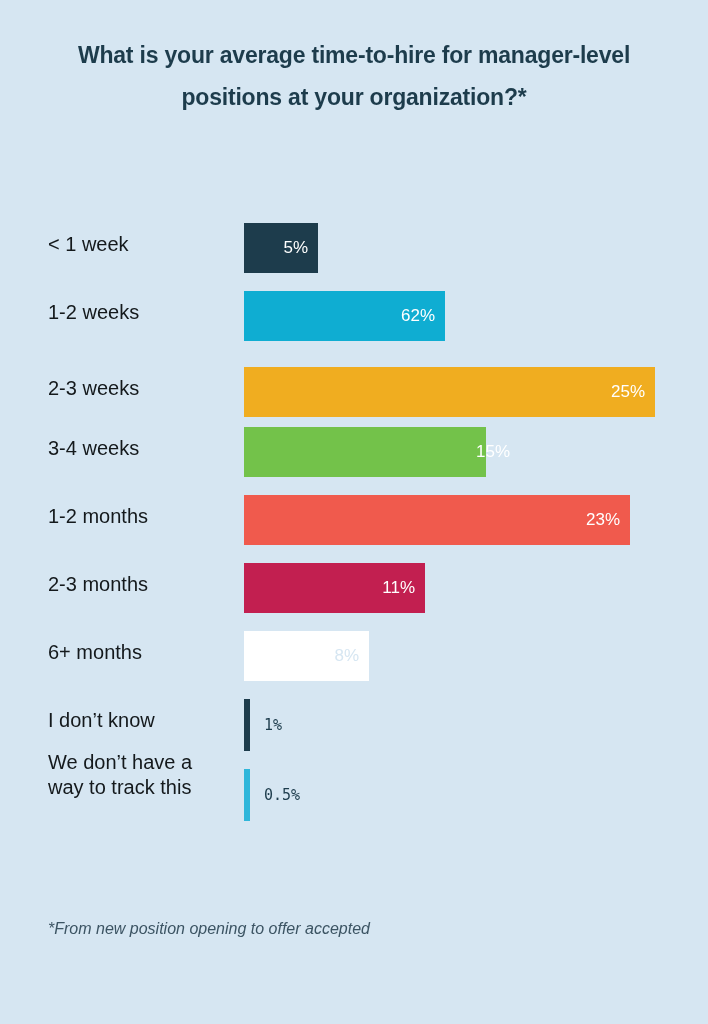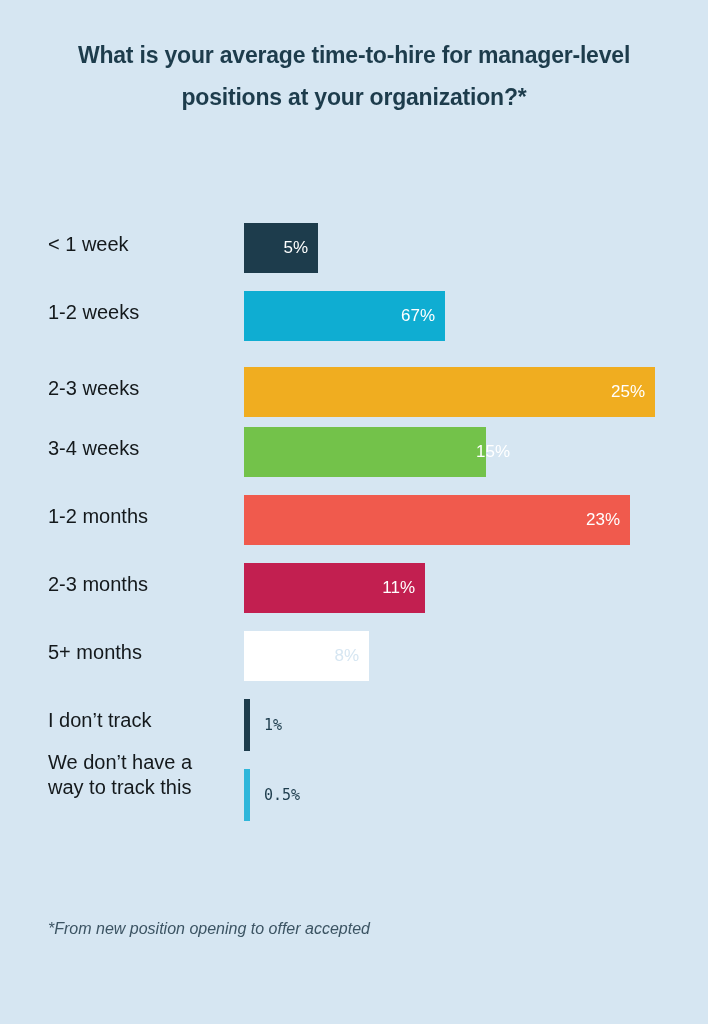--- a/index.html
+++ b/index.html
@@ -129,21 +129,21 @@
         <div class="row-label single">&lt; 1 week</div>
         <div class="bar-track" style="width: 74px;">
           <div class="bar" style="width: 74px; background: rgb(29, 60, 76);"></div>
           <div class="bar-value inside">5%</div>
         </div>
       </div>
       <div class="bar-row" style="top: 78px;">
         <div class="row-label single">1-2 weeks</div>
         <div class="bar-track" style="width: 201px;">
           <div class="bar" style="width: 201px; background: rgb(15, 173, 210);"></div>
-          <div class="bar-value inside">67%</div>
+          <div class="bar-value inside">62%</div>
         </div>
       </div>
       <div class="bar-row" style="top: 154px; padding-left: 17px;">
         <div class="row-label single">2-3 weeks</div>
         <div class="bar-track" style="width: 411px;">
           <div class="bar" style="width: 411px; background: rgb(240, 173, 32);"></div>
           <div class="bar-value inside">25%</div>
         </div>
       </div>
       <div class="bar-row" style="top: 214px;">
@@ -161,28 +161,28 @@
         </div>
       </div>
       <div class="bar-row" style="top: 350px;">
         <div class="row-label single">2-3 months</div>
         <div class="bar-track" style="width: 181px;">
           <div class="bar" style="width: 181px; background: rgb(194, 31, 80);"></div>
           <div class="bar-value inside">11%</div>
         </div>
       </div>
       <div class="bar-row" style="top: 418px;">
-        <div class="row-label single">5+ months</div>
+        <div class="row-label single">6+ months</div>
         <div class="bar-track" style="width: 125px;">
           <div class="bar" style="width: 125px; background: rgb(255, 255, 255);"></div>
           <div class="bar-value inside faint">8%</div>
         </div>
       </div>
       <div class="bar-row" style="top: 486px;">
-        <div class="row-label single">I don’t track</div>
+        <div class="row-label single">I don’t know</div>
         <div class="bar-track" style="width: 6px;">
           <div class="bar thin" style="width: 6px; background: rgb(29, 60, 76);"></div>
           <div class="bar-value outside">1%</div>
         </div>
       </div>
       <div class="bar-row" style="top: 556px;">
         <div class="row-label multi">We don’t have a way to track this</div>
         <div class="bar-track" style="width: 6px;">
           <div class="bar thin" style="width: 6px; background: rgb(47, 182, 218);"></div>
           <div class="bar-value outside">0.5%</div>

